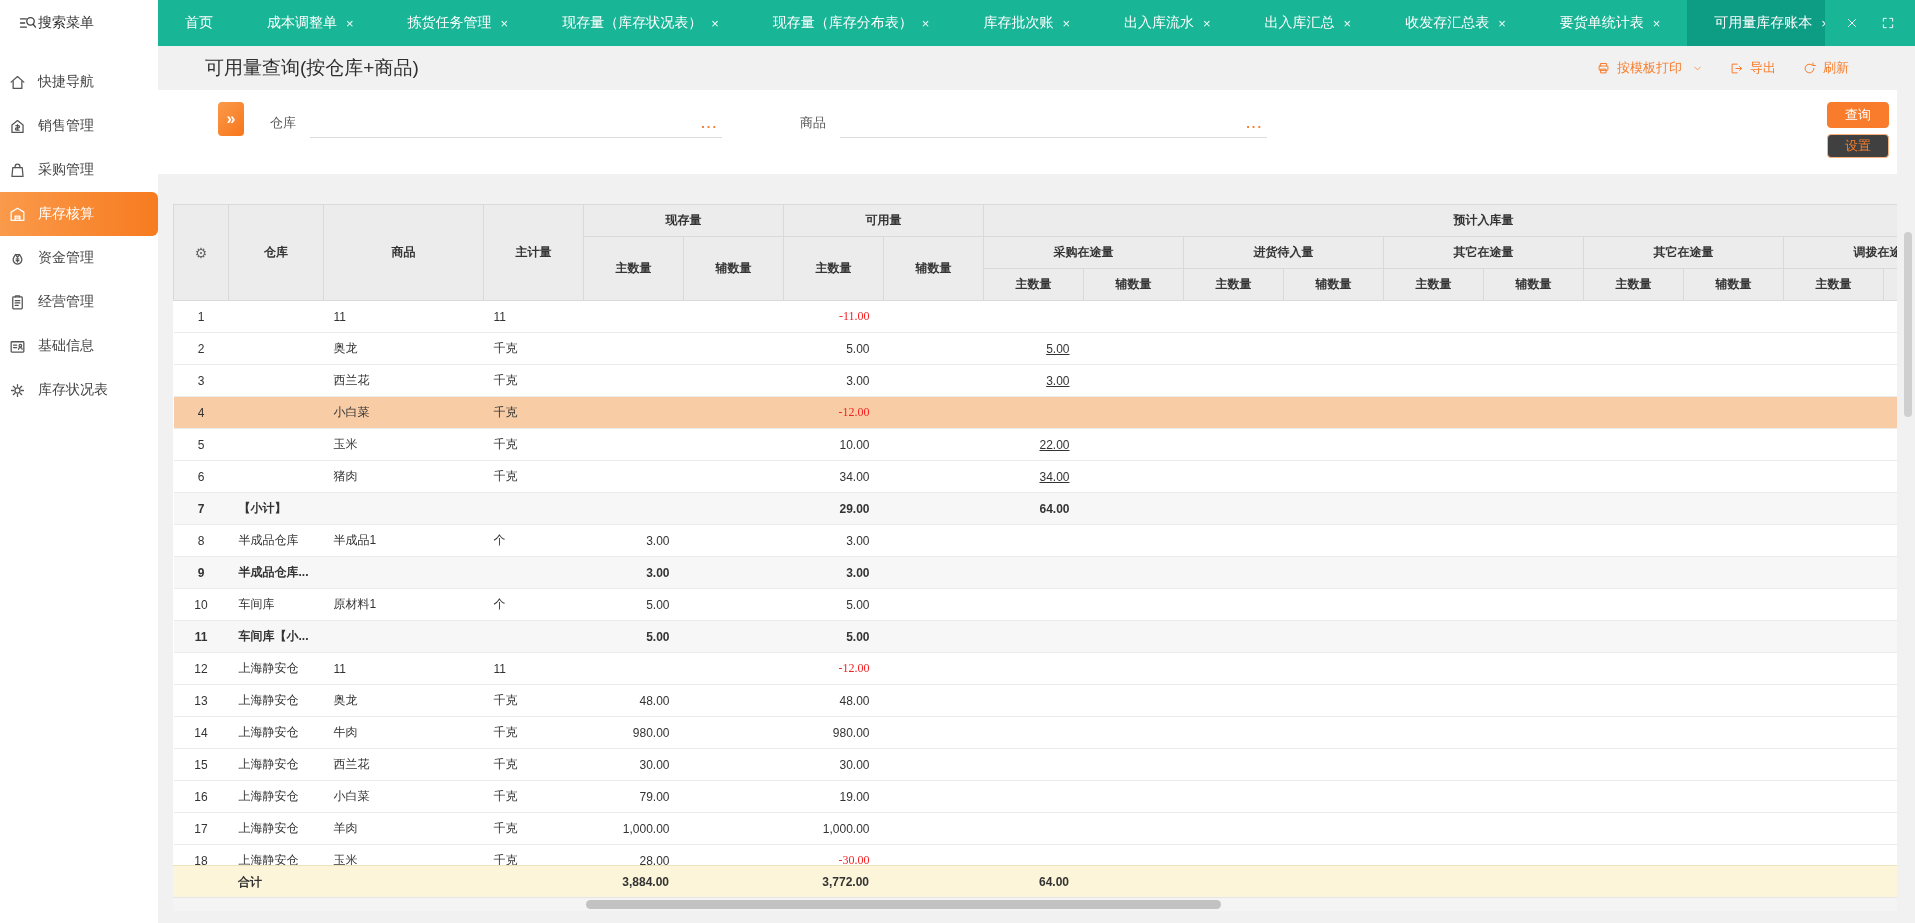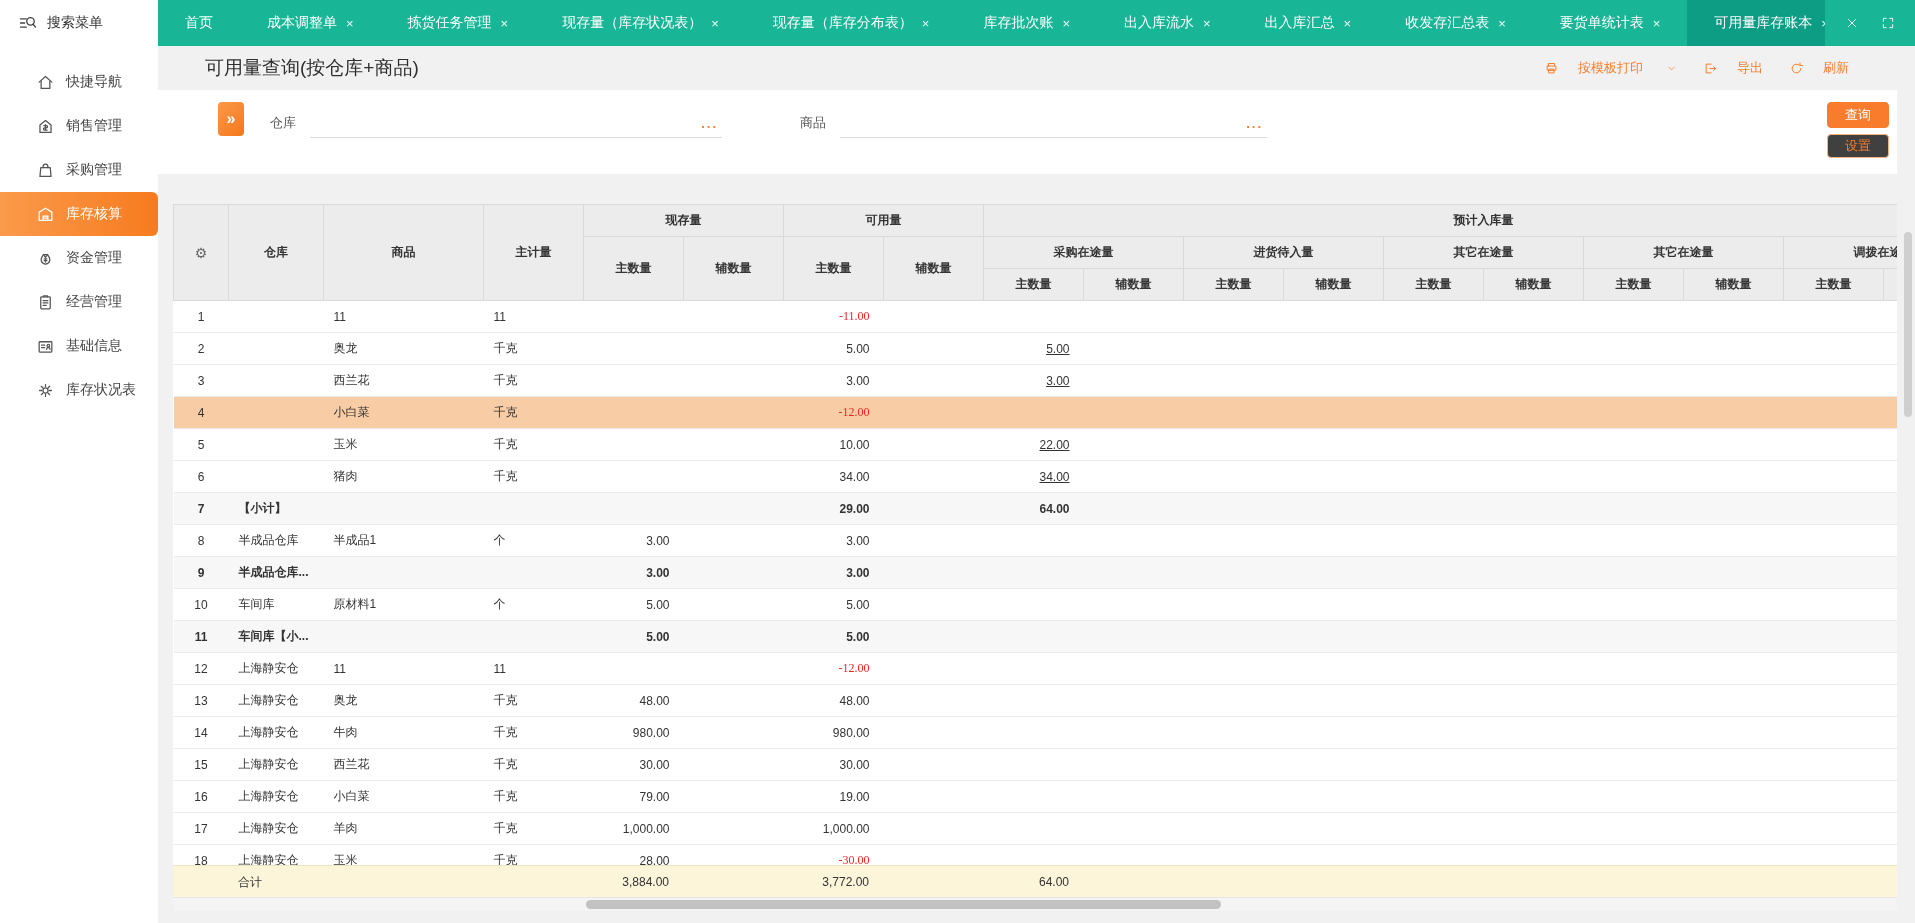--- a/index.html
+++ b/index.html
@@ -6,43 +6,43 @@
     --teal:#18b696; --teal-active:#0d9c84; --accent:#f87c2b; --negative:#f52222;
     --selected-row:#f8cda6; --subtotal-row:#f7f7f7; --total-row:#fcf5d9;
   }
   *{box-sizing:border-box; margin:0; padding:0;}
   html,body{width:1915px;height:923px;overflow:hidden;}
   body{font-family:"Liberation Sans","DejaVu Sans",sans-serif;color:#333;background:#f1f1f1;}
   .app{position:relative;width:1915px;height:923px;}
 
   
   .topbar{position:absolute;top:0;left:0;right:0;height:46px;background:var(--teal);display:flex;align-items:stretch;}
-  .search-menu{width:158px;background:#fff;display:flex;align-items:center;gap:9px;padding-left:18px;flex:none;}
+  .search-menu{width:158px;background:#fff;display:flex;align-items:center;padding-left:18px;flex:none;}
   .search-menu svg{width:20px;height:20px;color:#444;}
   .search-menu span{font-size:14px;color:#333;}
   .tabs{display:flex;align-items:stretch;flex:1;overflow:hidden;}
   .tab{display:flex;align-items:center;padding:0 27px;color:#fff;font-size:14px;cursor:pointer;white-space:nowrap;}
   .tab.active{background:var(--teal-active);}
   .tab-close{margin-left:9px;font-size:13px;opacity:.95;line-height:1;}
   .win-controls{display:flex;align-items:center;gap:22px;padding:0 20px;color:#fff;flex:none;}
   .win-controls svg{width:14px;height:14px;color:#fff;}
 
   
   .sidebar{position:absolute;top:46px;left:0;bottom:0;width:158px;background:#fff;padding-top:14px;}
-  .side-item{height:44px;display:flex;align-items:center;gap:11px;padding-left:36px;font-size:14px;color:#454545;cursor:pointer;}
+  .side-item{height:44px;display:flex;align-items:center;gap:11px;padding-left:8px;font-size:14px;color:#454545;cursor:pointer;}
   .side-item svg{width:19px;height:19px;color:#555;flex:none;}
   .side-item.active{background:linear-gradient(90deg,#fa9a4b,#f77b1f);color:#fff;border-radius:0 6px 6px 0;}
   .side-item.active svg{color:#fff;}
 
   
   .main{position:absolute;top:46px;left:158px;right:0;bottom:0;background:#f1f1f1;}
   .page-header{height:44px;display:flex;align-items:center;justify-content:space-between;padding:0 66px 0 47px;}
   .page-title{font-size:19px;font-weight:400;color:#2f2f2f;}
   .page-actions{display:flex;align-items:center;gap:26px;}
-  .action{display:flex;align-items:center;gap:19px;color:var(--accent);font-size:13px;cursor:pointer;justify-content:space-between;}
+  .action{display:flex;align-items:center;gap:6px;color:var(--accent);font-size:13px;cursor:pointer;justify-content:space-between;}
   .action svg{width:15px;height:15px;color:var(--accent);}
   .action .chev{width:11px;height:11px;margin-left:4px;}
 
   
   .filter-card{position:relative;height:84px;background:#fff;margin-right:18px;}
   .expand-btn{position:absolute;left:60px;top:12px;width:26px;height:34px;border:none;border-radius:4px;
     background:linear-gradient(135deg,#fa9a4b,#f7761a);color:#fff;font-size:16px;font-weight:bold;cursor:pointer;}
   .field{position:absolute;top:20px;display:flex;align-items:flex-end;}
   .field-warehouse{left:112px;}
   .field-product{left:642px;}
@@ -68,21 +68,21 @@
   .grid td.t{text-align:left;padding-left:10px;}
   .grid td.num{text-align:right;padding-right:14px;}
   .grid tr.selected td{background:var(--selected-row);}
   .grid tr.subtotal td{background:var(--subtotal-row);font-weight:700;}
   .grid td.neg{color:var(--negative);font-family:Liberation Serif, serif;}
   .grid td.link{text-decoration:underline;cursor:pointer;}
   .corner-gear{font-family:"DejaVu Sans",sans-serif;font-size:14px;color:#666;font-weight:400;cursor:pointer;}
 
   .total-bar{position:absolute;left:0;right:0;bottom:14px;height:32px;overflow:hidden;border-top:1px solid #ece3bf;}
   .total-bar td{background:var(--total-row) !important;border-bottom:none;}
-  .total-bar td.bold{font-weight:400;}
+  .total-bar td.bold{font-weight:700;}
 
   .h-scrollbar{position:absolute;left:0;right:0;bottom:0;height:14px;background:#f4f4f4;border-top:1px solid #e6e6e6;}
   .h-scrollbar .thumb{position:absolute;left:413px;width:635px;top:2px;height:9px;border-radius:5px;background:#c2c2c2;cursor:pointer;}
   .v-scrollbar{position:absolute;right:0px;top:158px;bottom:12px;width:14px;}
   .v-scrollbar .thumb{position:absolute;left:3px;width:8px;top:28px;height:185px;border-radius:4px;background:#cfcfcf;cursor:pointer;}
 
   svg{fill:none;stroke:currentColor;stroke-width:1.6;stroke-linecap:round;stroke-linejoin:round;}
 </style>
 </head>
 <body>

